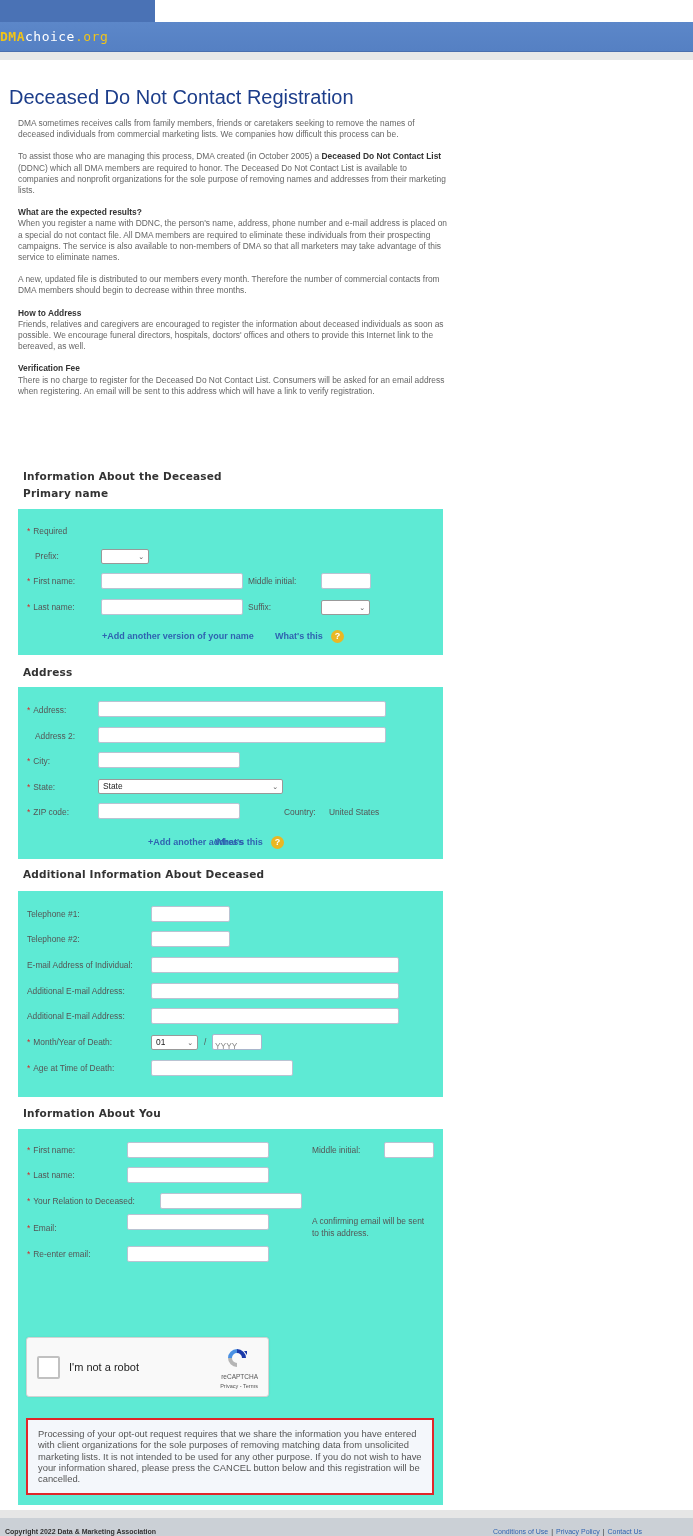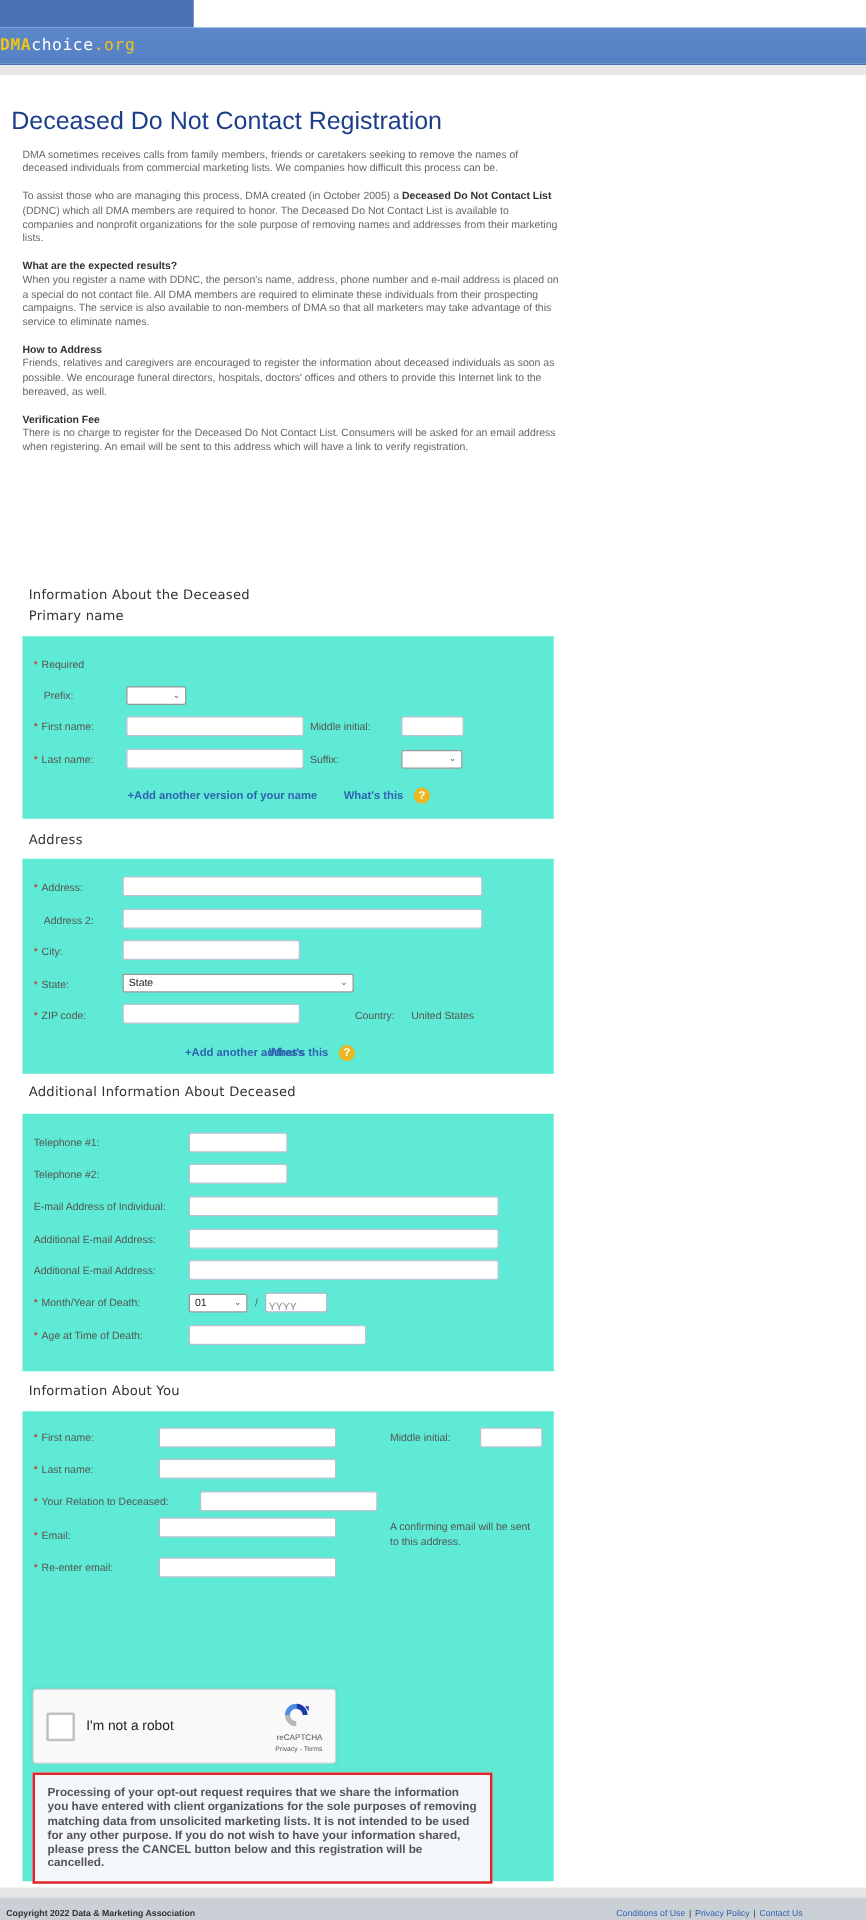--- a/index.html
+++ b/index.html
@@ -10,37 +10,37 @@
   .logo { position: absolute; left: 0; top: 7px; font-family: "DejaVu Sans Mono", monospace; font-size: 13px; letter-spacing: 0.5px; }
   .logo .dma { color: #f0c419; font-weight: bold; }
   .logo .choice { color: #ffffff; }
   .logo .org { color: #f0c419; }
   .greybar { position: absolute; left: 0; top: 52px; width: 693px; height: 8px; background: #e8e8e8; }
   .page { position: absolute; left: 0; top: 60px; width: 693px; }
   h1 { position: absolute; left: 9px; top: 26px; font-size: 20px; font-weight: normal; color: #1c3d8a; white-space: nowrap; }
   .intro { position: absolute; left: 18px; top: 58px; width: 430px; font-size: 8.4px; line-height: 11.2px; color: #666; }
   .intro p { margin-bottom: 11px; }
   .intro b { color: #333; }
-  .sec-head { position: absolute; left: 23px; font-family: "DejaVu Sans", sans-serif; font-weight: normal; font-size: 10.5px; color: #333; letter-spacing: 0.2px; }
+  .sec-head { position: absolute; left: 23px; font-family: "DejaVu Sans", sans-serif; font-weight: bold; font-size: 10.5px; color: #333; letter-spacing: 0.2px; }
   .panel { position: absolute; left: 18px; width: 425px; background: #5eead4; }
   .lbl { position: absolute; font-size: 8.4px; color: #555; white-space: nowrap; }
   .req { color: #d22; margin-right: 3px; }
   .inp { position: absolute; height: 16px; background: #fff; border: 1px solid #b9c3d2; border-radius: 2px; }
   .sel { position: absolute; height: 15px; background: #fff; border: 1px solid #999; border-radius: 2px; font-size: 8.4px; color: #222; padding-left: 4px; line-height: 13px; }
   .sel .chev { position: absolute; right: 4px; top: 0px; font-size: 7px; color: #555; }
   .link { position: absolute; font-size: 9px; font-weight: bold; color: #2f63b0; white-space: nowrap; }
   .help { position: absolute; width: 13px; height: 13px; border-radius: 50%; background: #eab723; color: #fff; font-size: 9px; font-weight: bold; text-align: center; line-height: 13px; }
   .ph { color: #888; font-size: 8.4px; padding-left: 2px; line-height: 14px; }
   .captcha { position: absolute; left: 8px; width: 243px; height: 60px; background: #f9f9f9; border: 1px solid #d3d3d3; border-radius: 3px; box-shadow: 0 0 2px rgba(0,0,0,0.08); }
   .captcha .box { position: absolute; left: 10px; top: 18px; width: 23px; height: 23px; background: #fff; border: 2px solid #c1c1c1; border-radius: 2px; }
   .captcha .txt { position: absolute; left: 42px; top: 23px; font-size: 11px; color: #222; }
   .captcha .logo-ic { position: absolute; left: 198px; top: 8px; width: 24px; height: 24px; }
   .captcha .brand { position: absolute; right: 10px; top: 35px; font-size: 6.5px; color: #555; }
   .captcha .terms { position: absolute; right: 10px; top: 45px; font-size: 5.5px; color: #555; }
-  .notice { position: absolute; left: 8px; width: 368px; border: 2px solid #e0262a; background: #f4f7fb; padding: 8px 10px 9px 10px; font-size: 9.4px; font-weight: bold; color: #555; line-height: 11.3px; }
+  .notice { position: absolute; left: 8px; width: 408px; border: 2px solid #e0262a; background: #f4f7fb; padding: 8px 10px 9px 10px; font-size: 9.4px; font-weight: normal; color: #555; line-height: 11.3px; }
   .btn { position: absolute; height: 15px; border-radius: 8px; font-size: 8.5px; font-weight: bold; line-height: 15px; padding: 0 14px 0 6px; }
   .btn-cancel { background: linear-gradient(#eef1f5, #d4dae3); color: #555; }
   .btn-submit { background: #e3b320; color: #fff; }
   .footer-sep { position: absolute; left: 0; top: 1510px; width: 693px; height: 8px; background: #e6e6e6; }
   .footer { position: absolute; left: 0; top: 1518px; width: 693px; height: 18px; background: #cbd0d6; }
   .footer .copy { position: absolute; left: 5px; top: 10px; font-size: 7px; font-weight: bold; color: #333; white-space: nowrap; }
   .footer .links { position: absolute; left: 493px; top: 10px; font-size: 7px; color: #2f63b0; white-space: nowrap; }
   .footer .links .sep { color: #333; margin: 0 3px; }
 </style>
 </head>
@@ -56,20 +56,21 @@
 </div>
 <div class="greybar"></div>
 
 <div class="page">
   <h1>Deceased Do Not Contact Registration</h1>
 
   <div class="intro">
     <p>DMA sometimes receives calls from family members, friends or caretakers seeking to remove the names of deceased individuals from commercial marketing lists. We companies how difficult this process can be.</p>
     <p><span>To assist those who are managing this process, DMA created (in October 2005) a </span><b>Deceased Do Not Contact List</b><span> (DDNC) which all DMA members are required to honor. The Deceased Do Not Contact List is available to companies and nonprofit organizations for the sole purpose of removing names and addresses from their marketing lists.</span></p>
     <p><b>What are the expected results?</b><br><span>When you register a name with DDNC, the person's name, address, phone number and e-mail address is placed on a special do not contact file. All DMA members are required to eliminate these individuals from their prospecting campaigns. The service is also available to non-members of DMA so that all marketers may take advantage of this service to eliminate names.</span></p>
+    <p>A new, updated file is distributed to our members every month. Therefore the number of commercial contacts from DMA members should begin to decrease within three months.</p>
     <p><b>How to Address</b><br><span>Friends, relatives and caregivers are encouraged to register the information about deceased individuals as soon as possible. We encourage funeral directors, hospitals, doctors' offices and others to provide this Internet link to the bereaved, as well.</span></p>
     <p><b>Verification Fee</b><br><span>There is no charge to register for the Deceased Do Not Contact List. Consumers will be asked for an email address when registering. An email will be sent to this address which will have a link to verify registration.</span></p>
   </div>
 
   <div class="sec-head" style="top:410px;">Information About the Deceased</div>
   <div class="sec-head" style="top:427px;">Primary name</div>
   <div class="panel" style="top:449px; height:146px;">
     <div class="lbl" style="left:9px; top:17px;"><span class="req">*</span><span>Required</span></div>
     <div class="lbl" style="left:17px; top:42px;">Prefix:</div>
     <div class="sel" style="left:83px; top:40px; width:48px;"><span></span><span class="chev">⌄</span></div>
@@ -134,21 +135,21 @@
     <div class="lbl" style="left:9px; top:41px;"><span class="req">*</span><span>Last name:</span></div>
     <div class="inp" style="left:109px; top:38px; width:142px;"></div>
     <div class="lbl" style="left:9px; top:67px;"><span class="req">*</span><span>Your Relation to Deceased:</span></div>
     <div class="inp" style="left:142px; top:64px; width:142px;"></div>
     <div class="lbl" style="left:9px; top:94px;"><span class="req">*</span><span>Email:</span></div>
     <div class="inp" style="left:109px; top:85px; width:142px;"></div>
     <div class="lbl" style="left:294px; top:86px; white-space:normal; width:120px; line-height:12px;">A confirming email will be sent to this address.</div>
     <div class="lbl" style="left:9px; top:120px;"><span class="req">*</span><span>Re-enter email:</span></div>
     <div class="inp" style="left:109px; top:117px; width:142px;"></div>
 
-    <div class="captcha" style="top:222px;">
+    <div class="captcha" style="top:208px;">
       <div class="box"></div>
       <div class="txt">I'm not a robot</div>
       <svg class="logo-ic" viewBox="0 0 24 24">
         <path d="M12 3 A9 9 0 0 1 21 12 L17 12 A5 5 0 0 0 12 7 Z" fill="#1c3aa9"></path>
         <path d="M3 12 A9 9 0 0 1 12 3 L12 7 A5 5 0 0 0 7 12 Z" fill="#4a90e2"></path>
         <path d="M12 21 A9 9 0 0 1 3 12 L7 12 A5 5 0 0 0 12 17 Z" fill="#b5b5b5"></path>
         <path d="M19 5 L22 5 L22 9 Z" fill="#1c3aa9"></path>
       </svg>
       <div class="brand">reCAPTCHA</div>
       <div class="terms">Privacy - Terms</div>

